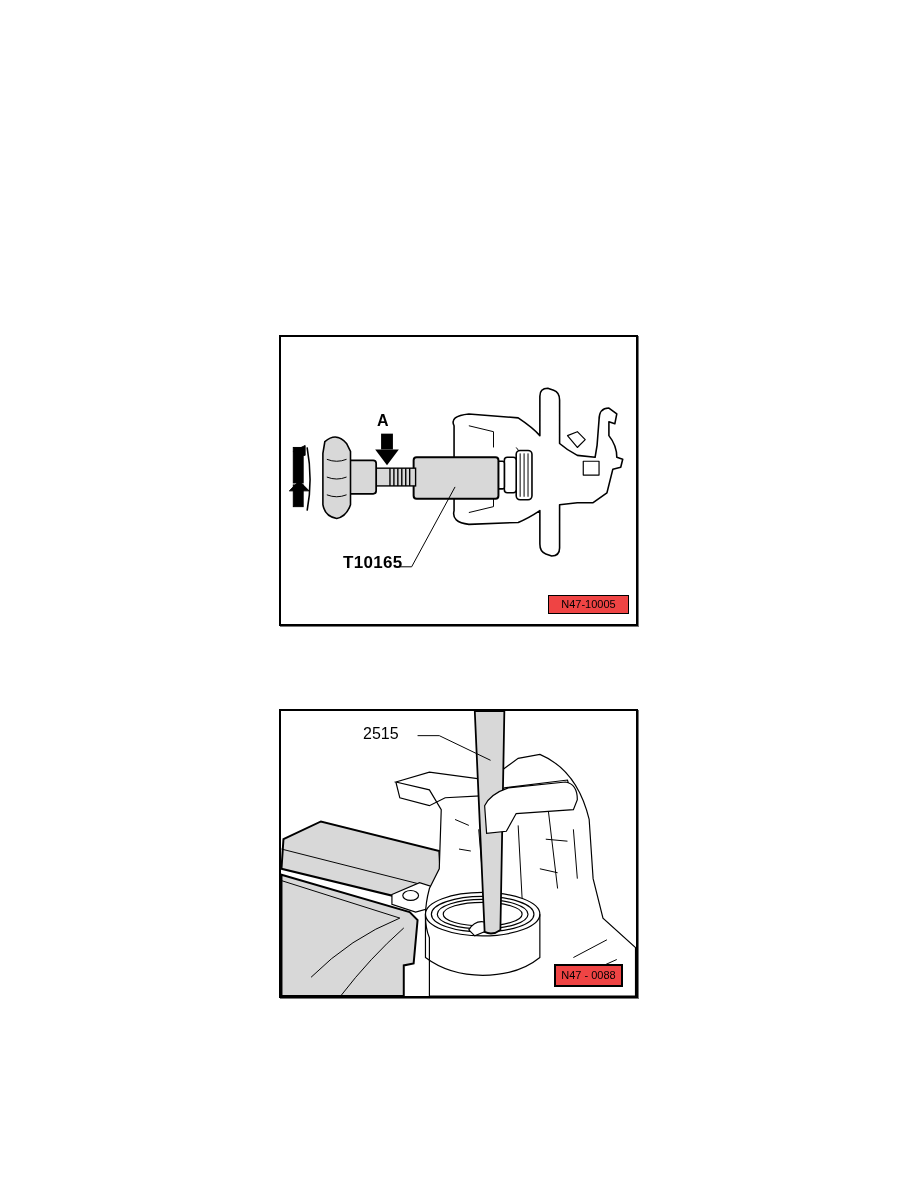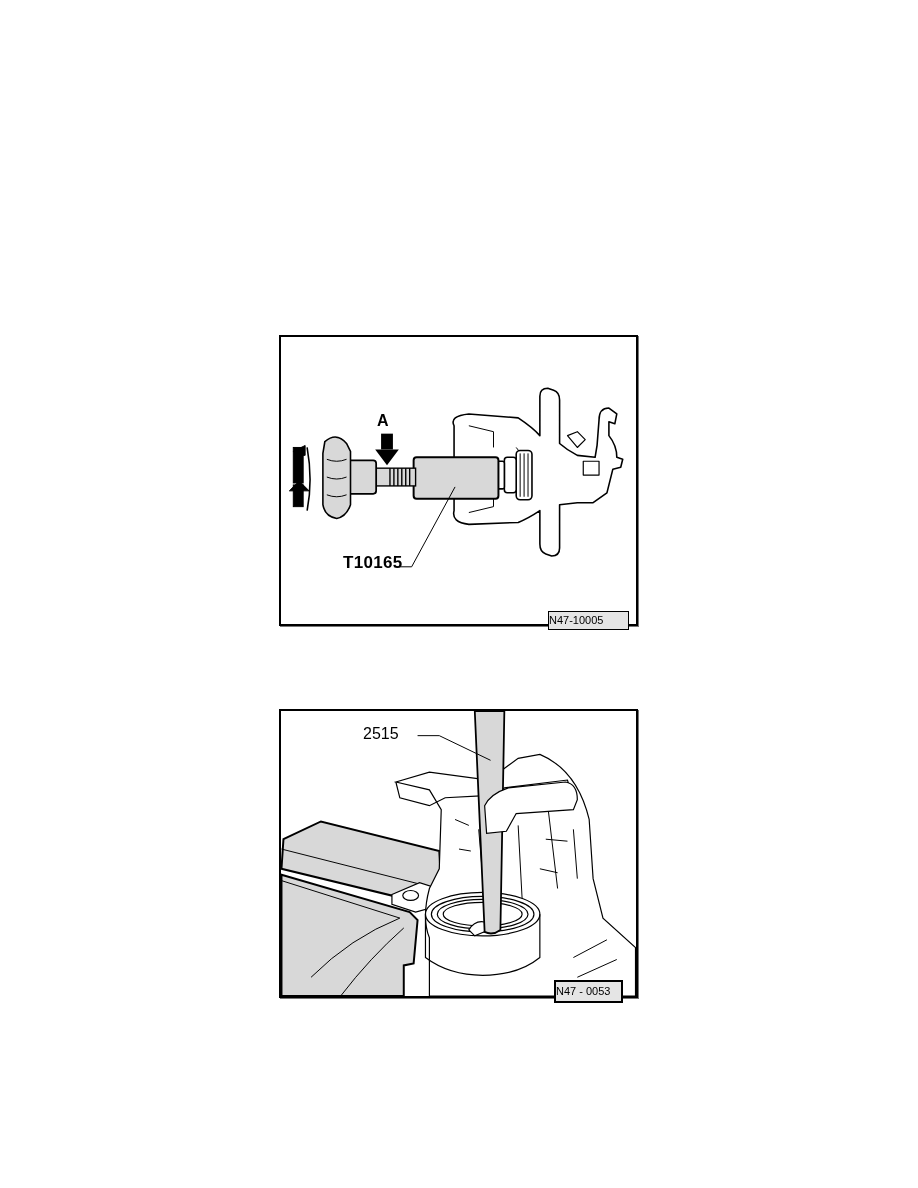--- a/index.html
+++ b/index.html
@@ -1,21 +1,21 @@
 <!DOCTYPE html>
 <html><head>
 <meta charset="utf-8">
 <style>
   html, body { margin:0; padding:0; background:#ffffff; }
   body { width:918px; height:1188px; position:relative; overflow:hidden; font-family:"Liberation Sans", sans-serif; }
   .figure { position:absolute; border:2px solid #000; background:#fff; box-sizing:border-box; box-shadow:1px 1px 0 #777; }
   #fig1 { left:279px; top:335px; width:359px; height:291px; }
   #fig2 { left:279px; top:709px; width:359px; height:289px; }
   .figure svg { position:absolute; left:0; top:0; width:100%; height:100%; }
-  .ref-box { position:absolute; border:1px solid #000; background:#e5e5e5; font-size:11px; color:#000; line-height:17px; box-sizing:border-box;margin-top:16px; }
+  .ref-box { position:absolute; border:1px solid #000; background:#ef4444; font-size:11px; color:#000; text-align:center; line-height:17px; box-sizing:border-box; }
   #fig1 .ref-box { left:267px; top:258px; width:81px; height:19px; }
   #fig2 .ref-box { left:273px; top:253px; width:69px; height:23px; border:2px solid #000; line-height:19px; font-size:11px; }
   .callout { position:absolute; color:#000; }
   #fig1 .label-a { left:96px; top:75px; font-size:16px; font-weight:bold; }
   #fig1 .label-tool { left:38px; top:216px; font-size:17px; font-weight:bold; letter-spacing:0.3px;margin-left:24px; }
   #fig2 .label-tool { left:82px; top:14px; font-size:16px; }
 </style>
 </head>
 <body>
 
@@ -117,14 +117,14 @@
 
     <g stroke="#000" stroke-width="1.8" fill="#d8d8d8">
       <path d="M196 0 L226 0 L222 222 Q214 228 206 224 Z"></path>
     </g>
 
     <path d="M206 96 Q212 84 230 78 L288 72 Q300 74 300 90 L296 100 L238 104 L228 122 L208 124 Z" fill="#fff" stroke="#000" stroke-width="1.2"></path>
 
     <path d="M138 25 L160 25 L212 50" fill="none" stroke="#000" stroke-width="1"></path>
   </svg>
   <span class="callout label-tool">2515</span>
-  <div class="ref-box">N47 - 0053</div>
+  <div class="ref-box">N47 - 0088</div>
 </div>
 
 </body></html>

